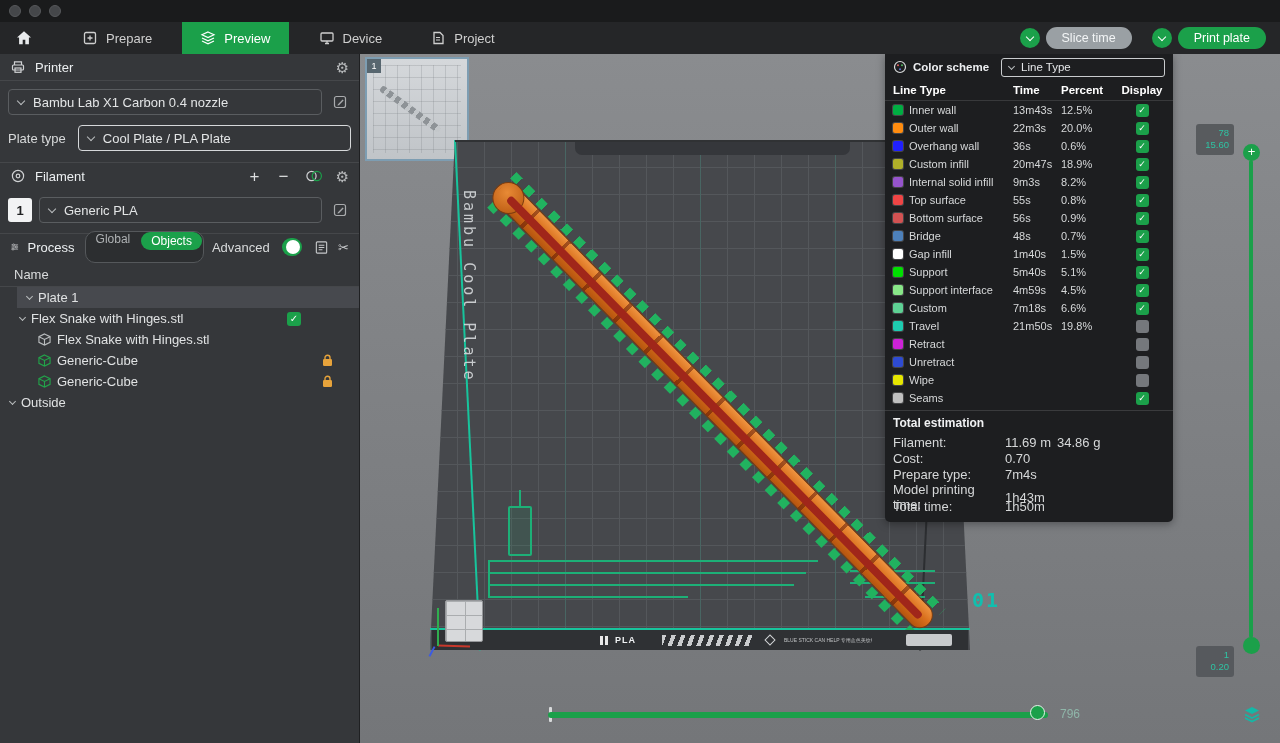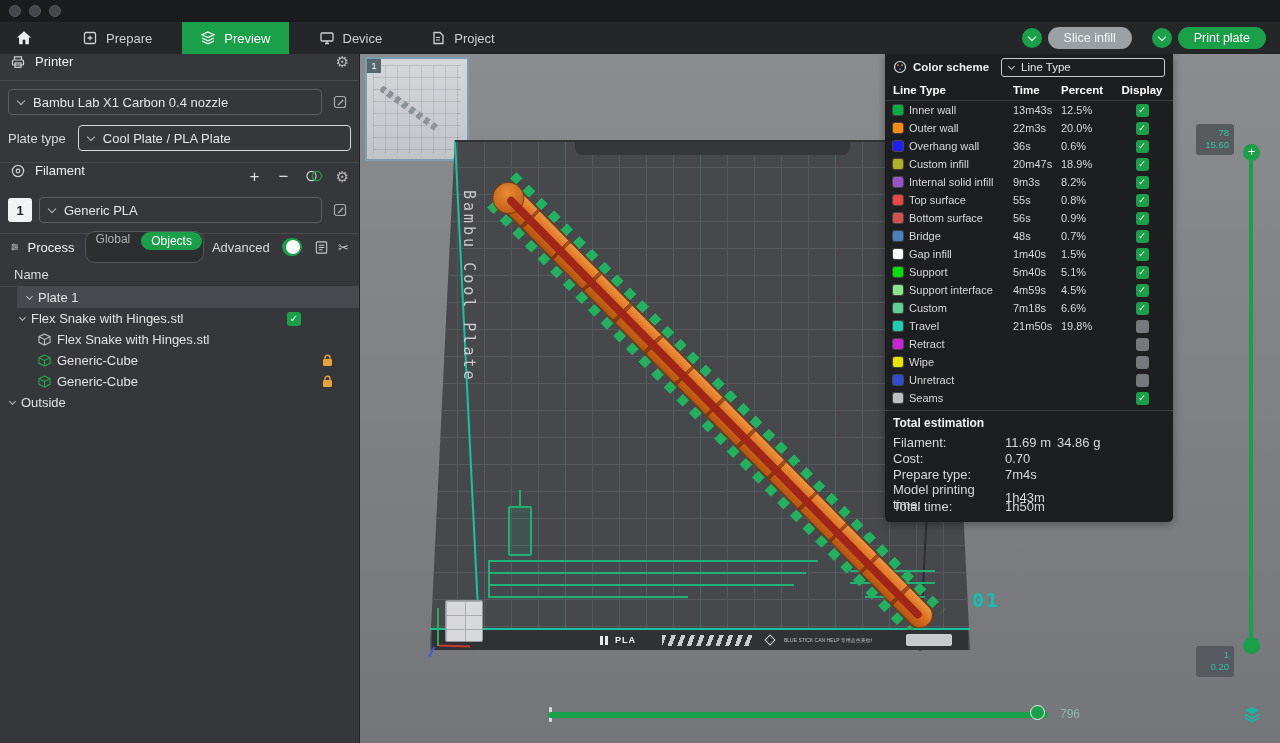--- a/index.html
+++ b/index.html
@@ -22,21 +22,21 @@
   .pill{height:22px;border:none;border-radius:11px;font-size:12.5px;padding:0 16px;font-family:inherit;}
   .pill.gray{background:#9aa0a4;color:#f3f5f6;margin-right:14px;}
   .pill.green{background:#1ba04a;color:#fff;}
   .chev{display:inline-block;width:7px;height:7px;border-left:1.6px solid #b9bcbe;border-bottom:1.6px solid #b9bcbe;transform:rotate(-45deg);}
 
   
   .main{flex:1;display:flex;min-height:0;}
 
   
   .sidebar{width:360px;background:#35373a;border-right:1px solid #1f2022;display:flex;flex-direction:column;font-size:13px;}
-  .sec-head{height:27px;display:flex;gap:9px;padding:0 10px;}
+  .sec-head{height:27px;display:flex;align-items:center;gap:9px;padding:0 10px;}
   .sec-head.bt{border-top:1px solid #45474a;}
   .sec-head.bb{border-bottom:1px solid #45474a;}
   .sec-title{color:#eceff1;}
   .gear{margin-left:auto;color:#b6b8ba;font-size:15px;line-height:1;}
   .combo-row{display:flex;align-items:center;padding:8px 8px 4px 8px;gap:7px;}
   .combo{flex:1;height:26px;border:1px solid #5a5d60;border-radius:4px;display:flex;align-items:center;gap:9px;padding:0 9px;color:#e3e5e6;}
   .combo .chev{width:6px;height:6px;margin-top:-2px;}
   .combo.hl{border-color:#d6d8da;}
   .edit-btn{width:22px;height:22px;display:flex;align-items:center;justify-content:center;}
   .plate-type-row{display:flex;align-items:center;padding:6px 8px 11px 8px;gap:12px;}
@@ -183,21 +183,21 @@
       <svg width="16" height="16" viewBox="0 0 16 16">
           <path d="M4 2.5h6l3 3v8H4Z" fill="none" stroke="currentColor" stroke-width="1.3"></path>
           <path d="M6 7.5h4M6 10h4" stroke="currentColor" stroke-width="1.1"></path>
         </svg>
       <span>Project</span>
     </div>
     <div class="nav-right">
       <div class="circle-btn">
           <span class="chev"></span>
         </div>
-      <button class="pill gray">Slice infill</button>
+      <button class="pill gray">Slice time</button>
       <div class="circle-btn">
           <span class="chev"></span>
         </div>
       <button class="pill green">Print plate</button>
     </div>
   </div>
 
   <div class="main">
 
     <aside class="sidebar">
@@ -511,30 +511,30 @@
             </div>
             <div class="lt-row">
               <span class="sw" style="background:#CD22D6"></span>
               <span>Retract</span>
               <span></span>
               <span></span>
               <span></span>
               <span class="cb off"></span>
             </div>
             <div class="lt-row">
+              <span class="sw" style="background:#2E4BD2"></span>
+              <span>Unretract</span>
+              <span></span>
+              <span></span>
+              <span></span>
+              <span class="cb off"></span>
+            </div>
+            <div class="lt-row">
               <span class="sw" style="background:#E6E600"></span>
               <span>Wipe</span>
-              <span></span>
-              <span></span>
-              <span></span>
-              <span class="cb off"></span>
-            </div>
-            <div class="lt-row">
-              <span class="sw" style="background:#2E4BD2"></span>
-              <span>Unretract</span>
               <span></span>
               <span></span>
               <span></span>
               <span class="cb off"></span>
             </div>
             <div class="lt-row">
               <span class="sw" style="background:#BFBFBF"></span>
               <span>Seams</span>
               <span></span>
               <span></span>

